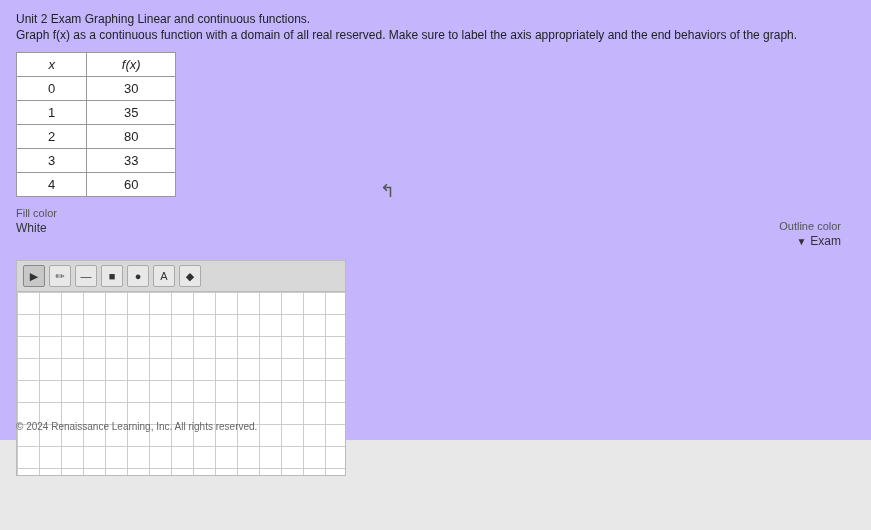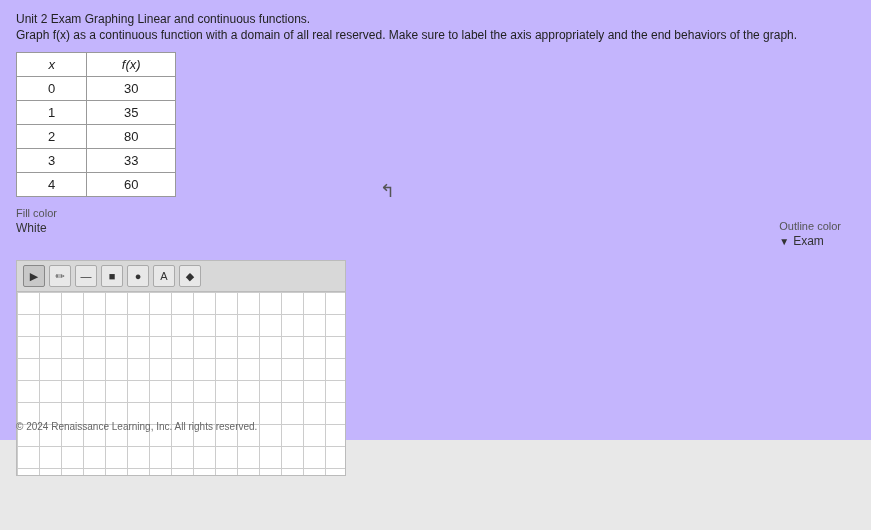--- a/index.html
+++ b/index.html
@@ -205,21 +205,21 @@
         <div class="fill-color-label">Fill color</div>
         <div class="fill-color-value">White</div>
       </div>
     </div>
   </div>
 
   <div class="cursor-area">
     <span class="cursor-icon">↱</span>
   </div>
 
-  <div style="position: absolute; top: 220px; right: 30px; display: flex; flex-direction: column; align-items: flex-start;">
+  <div style="position: absolute; top: 220px; right: 30px; display: flex; flex-direction: column; align-items: flex-end;">
     <div class="outline-color-label">Outline color</div>
     <div class="outline-color-value">
       <span class="dropdown-arrow">▼</span>
       <span>Exam</span>
     </div>
   </div>
 
   <div class="toolbar-and-canvas">
     <div class="toolbar" id="toolbar-container">
     <div class="tool-btn active" title="Select tool">

